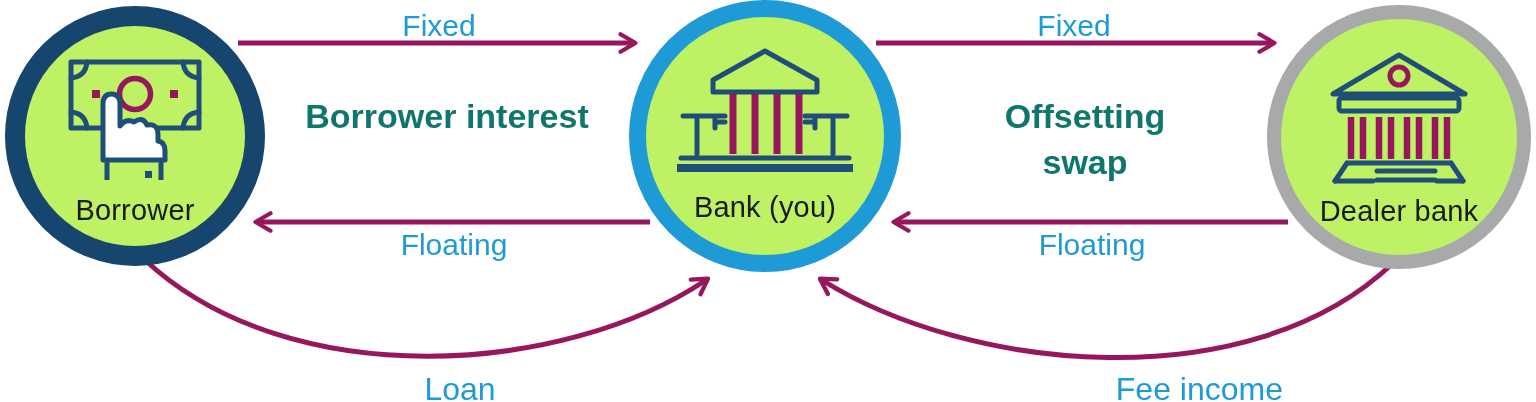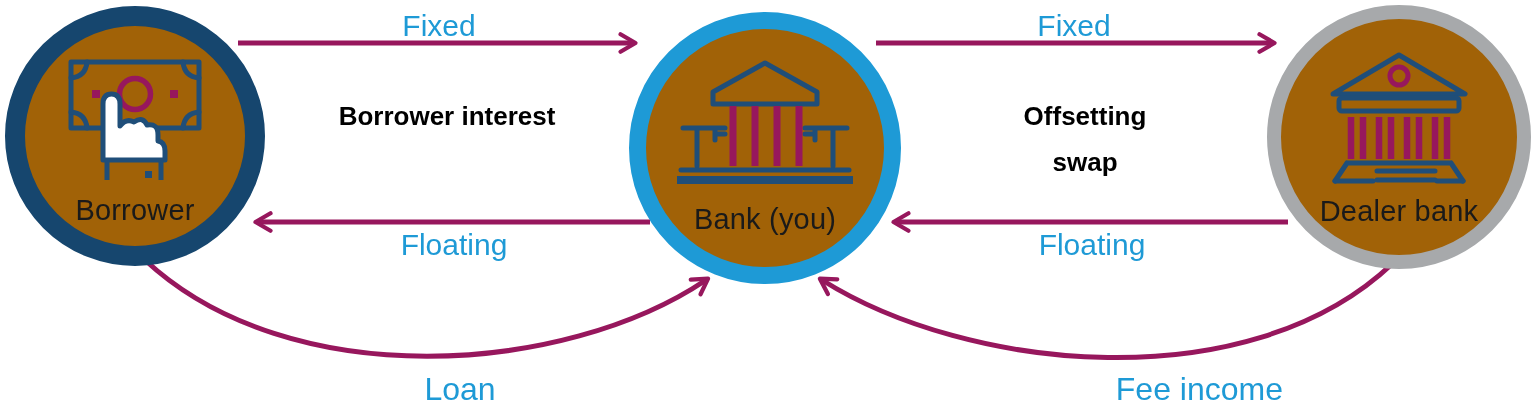--- a/index.html
+++ b/index.html
@@ -2,40 +2,40 @@
 <html><head>
 <meta charset="utf-8">
 <style>
   html,body{margin:0;padding:0;background:#ffffff;}
   .canvas{
     position:relative;width:1536px;height:402px;background:#ffffff;overflow:hidden;
     font-family:"Liberation Sans", sans-serif;
   }
   .arrow-layer{position:absolute;left:0;top:0;width:1536px;height:402px;}
   .node{
-    position:absolute;border-radius:50%;background:#a16207;box-sizing:border-box;
+    position:absolute;border-radius:50%;background:#bef264;box-sizing:border-box;
   }
   .node-borrower{left:5px;top:6px;width:260px;height:260px;border:20px solid #16466E;}
-  .node-bank{left:629px;top:12px;width:272px;height:272px;border:17px solid #1E9AD6;}
+  .node-bank{left:629px;top:0;width:272px;height:272px;border:17px solid #1E9AD6;}
   .node-dealer{left:1267px;top:5px;width:264px;height:264px;border:14px solid #A7A9AB;}
   .node .icon{position:absolute;left:50%;transform:translateX(-50%);}
   .node-label{
     position:absolute;left:0;width:100%;text-align:center;
     font-size:29px;color:#1A1A1A;letter-spacing:0.2px;
   }
   .node-borrower .node-label{top:168px;}
   .node-bank .node-label{top:174px;}
   .node-dealer .node-label{top:176px;}
   .flow-label{
     position:absolute;text-align:center;color:#1E9AD6;font-size:30px;line-height:28px;
   }
   .flow-label.big{font-size:32px;line-height:34px;margin-top:12px;}
   .swap-title{
-    position:absolute;text-align:center;color:#000000;font-weight:700;
-    font-size:26px;line-height:46px;
+    position:absolute;text-align:center;color:#0f766e;font-weight:700;
+    font-size:34px;line-height:46px;
   }
 </style>
 </head>
 <body>
 
 <div class="canvas">
 
   <svg class="arrow-layer" width="1536" height="402" viewBox="0 0 1536 402">
     <defs>
       <marker id="mhead" viewBox="0 0 10 10" refX="7" refY="5" markerWidth="5" markerHeight="5" orient="auto-start-reverse" markerUnits="strokeWidth">

